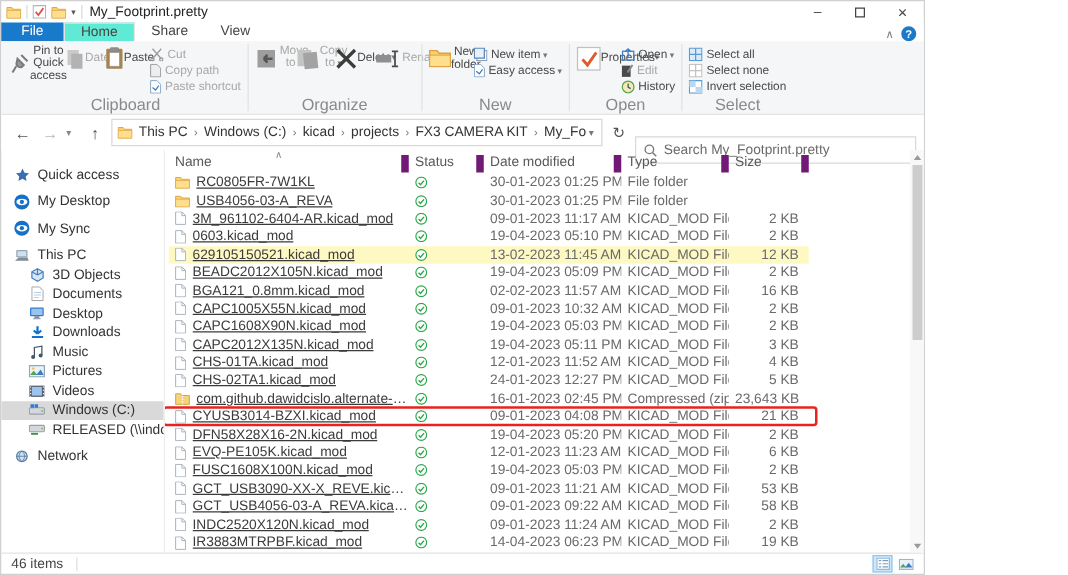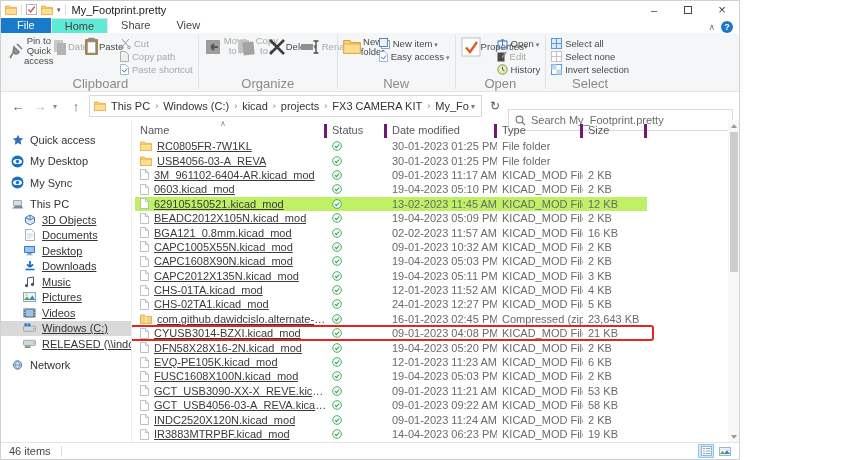--- a/index.html
+++ b/index.html
@@ -58,35 +58,35 @@
   .search-box input::placeholder { color:#6b6b6b; opacity:1; }
 
   
   .main { flex:1; display:flex; min-height:0; }
   .sidebar { width:130px; flex:none; padding-top:12px; overflow:hidden; }
   .side-item { height:15.5px; display:flex; align-items:center; gap:6px; font-size:11px; color:#333; white-space:nowrap; }
   .side-item .si-icon { width:13px; display:flex; justify-content:center; flex:none; }
   .side-item.sel { background:#d9d9d9; }
   .side-item.gap { margin-top:6px; }
   .indent0 { padding-left:10px; }
-  .indent1 { padding-left:22px;text-decoration:underline; }
+  .indent1 { padding-left:22px; }
 
   .listpane { flex:1; position:relative; min-width:0; border-left:1px solid #eee; }
   .list-header { display:grid; grid-template-columns:192px 60px 110px 86px 64px; height:18px; align-items:end;
      font-size:11px; color:#56585c; padding-left:3px; position:relative; }
-  .list-header .hcell { padding:0 0 2px 5px; border-right:3px solid #701a75; height:14px; }
+  .list-header .hcell { padding:0 0 2px 5px; border-right:6px solid #701a75; height:14px; }
   .sort-caret { position:absolute; top:-1px; left:88px; font-size:8px; color:#888; }
   .rows { overflow:hidden; position:absolute; top:19px; bottom:0; left:0; right:12px; }
   .frow { display:grid; grid-template-columns:192px 60px 110px 86px 64px; height:14.4px; align-items:center;
      font-size:11px; color:#6a6a6a; margin-left:3px; width:512px; position:relative; }
-  .frow.sel { background:#bef264; }
+  .frow.sel { background:#fef9c3; }
   .fcell { padding-left:5px; white-space:nowrap; overflow:hidden; }
   .cell-name { display:flex; align-items:center; gap:5px; color:#3b3b3b; }
   .cell-name .fname { overflow:hidden; text-overflow:ellipsis; white-space:nowrap;text-decoration:underline; }
-  .cell-size { padding-right:8px; }
+  .cell-size { text-align:right; padding-right:8px; }
   .anno { position:absolute; left:-5px; top:-1px; width:524px; height:16px; border:2px solid #e8231f; border-radius:3px; pointer-events:none; }
 
   .vscroll { position:absolute; top:0; bottom:0; right:0; width:11px; background:#f8f8f8; }
   .vs-arrow { height:11px; display:flex; align-items:center; justify-content:center; }
   .vs-arrow .tri { width:0; height:0; border-left:3px solid transparent; border-right:3px solid transparent; }
   .tri.up { border-bottom:4px solid #9a9a9a; }
   .tri.down { border-top:4px solid #9a9a9a; }
   .vs-thumb { position:absolute; top:12px; left:1.5px; width:8px; height:140px; background:#cdcdcd; }
   .vs-bottom { position:absolute; bottom:0; left:0; right:0; }
 

